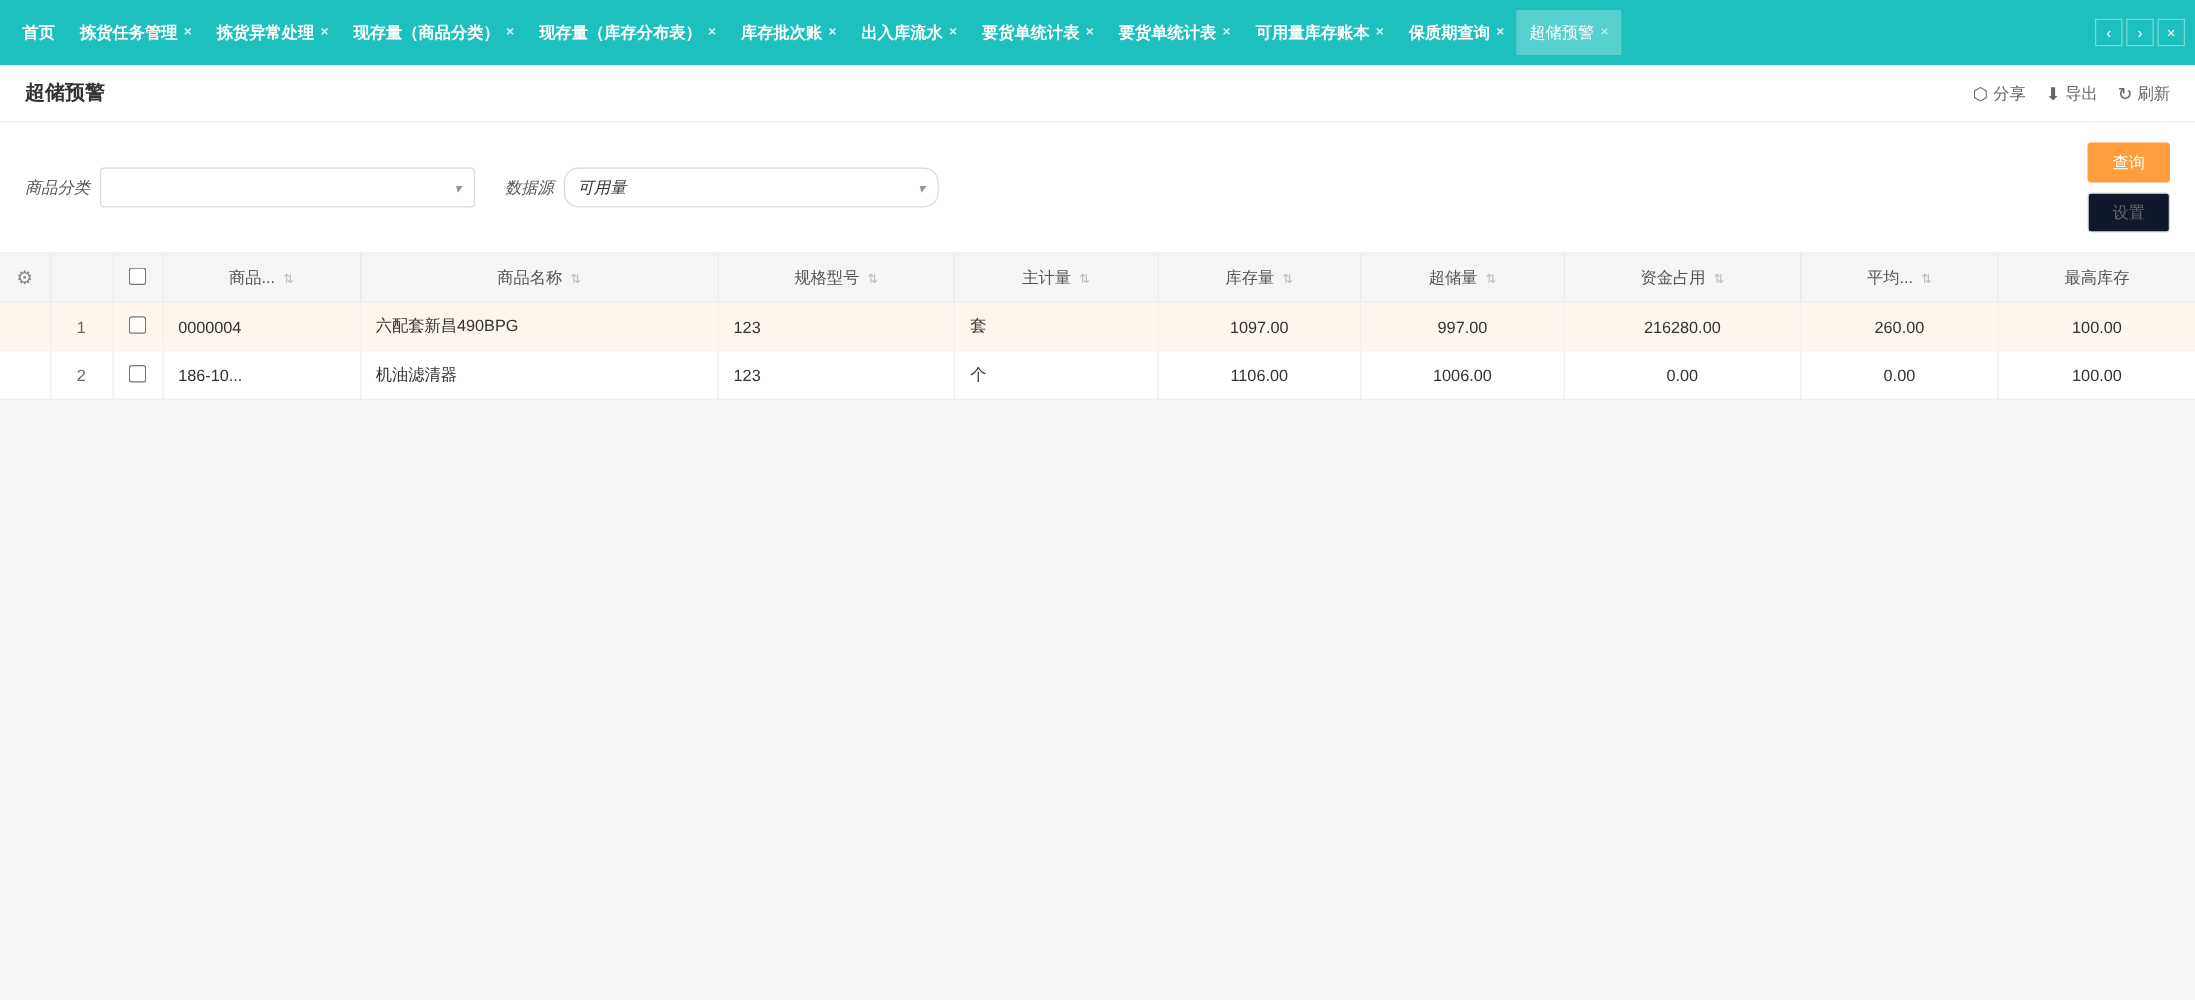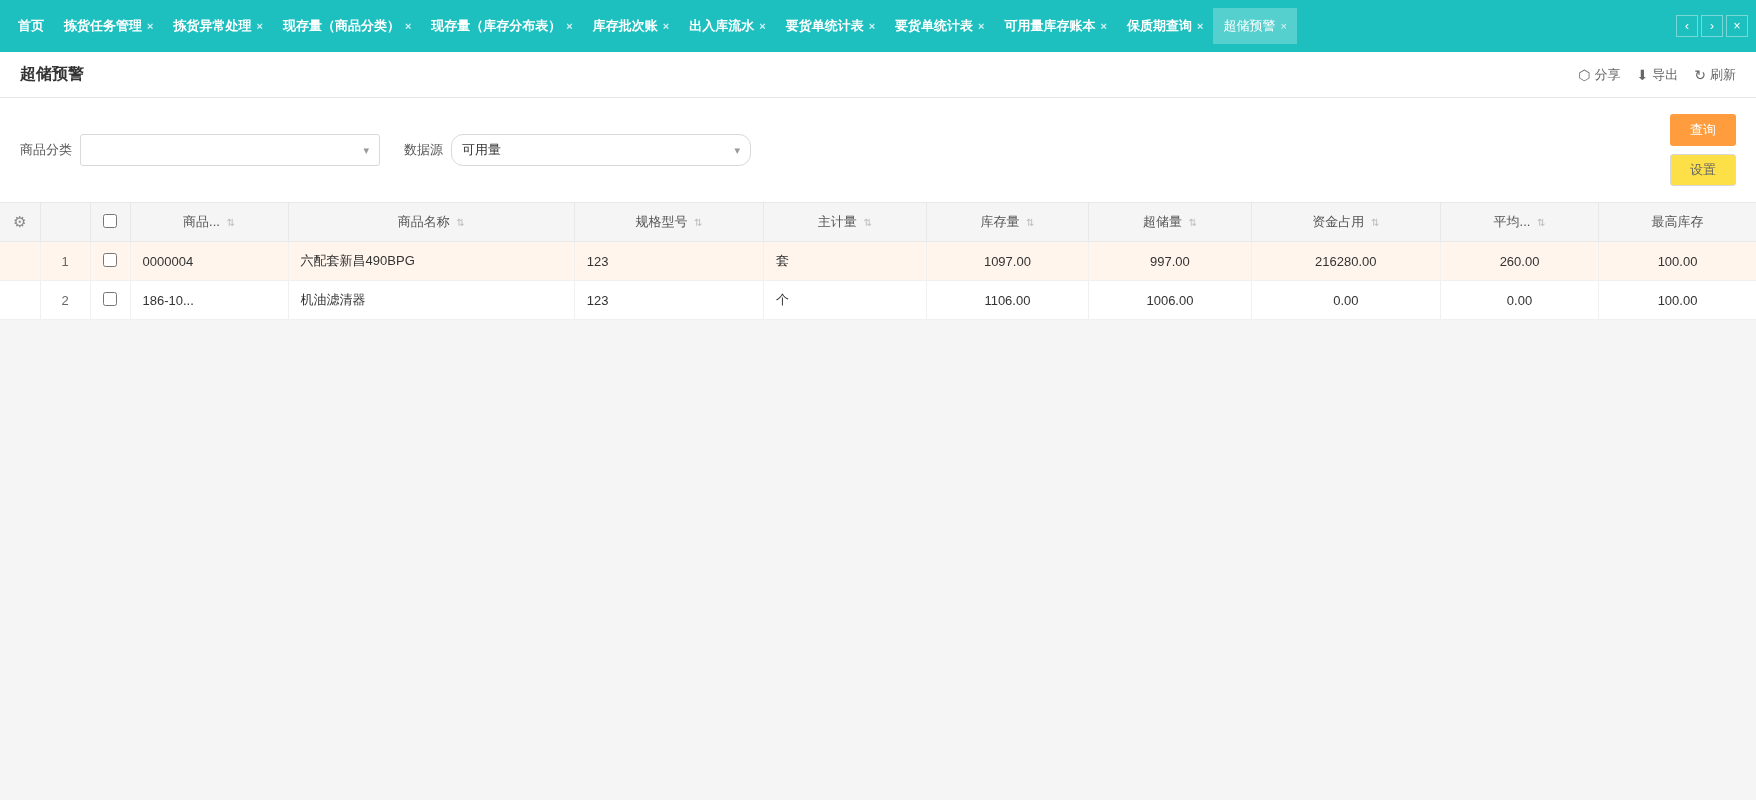--- a/index.html
+++ b/index.html
@@ -81,20 +81,21 @@
       padding: 16px 20px;
       display: flex;
       align-items: center;
       gap: 24px;
       border-bottom: 1px solid #e8e8e8;
     }
     .filter-group {
       display: flex;
       align-items: center;
       gap: 8px;
+      font-style: italic;
     }
     .filter-label {
       color: #555;
       font-size: 13px;
       white-space: nowrap;
     }
     .filter-select {
       width: 300px;
       height: 32px;
       border: 1px solid #d9d9d9;
@@ -114,21 +115,21 @@
       color: #fff;
       border: none;
       border-radius: 3px;
       padding: 0 20px;
       height: 32px;
       cursor: pointer;
       font-size: 13px;
       margin-left: auto;
     }
     .btn-settings {
-      background: #fde047;
+      background: #0f172a;
       color: #666;
       border: 1px solid #d9d9d9;
       border-radius: 3px;
       padding: 0 12px;
       height: 32px;
       cursor: pointer;
       font-size: 13px;
     }
     .filter-right {
       margin-left: auto;

